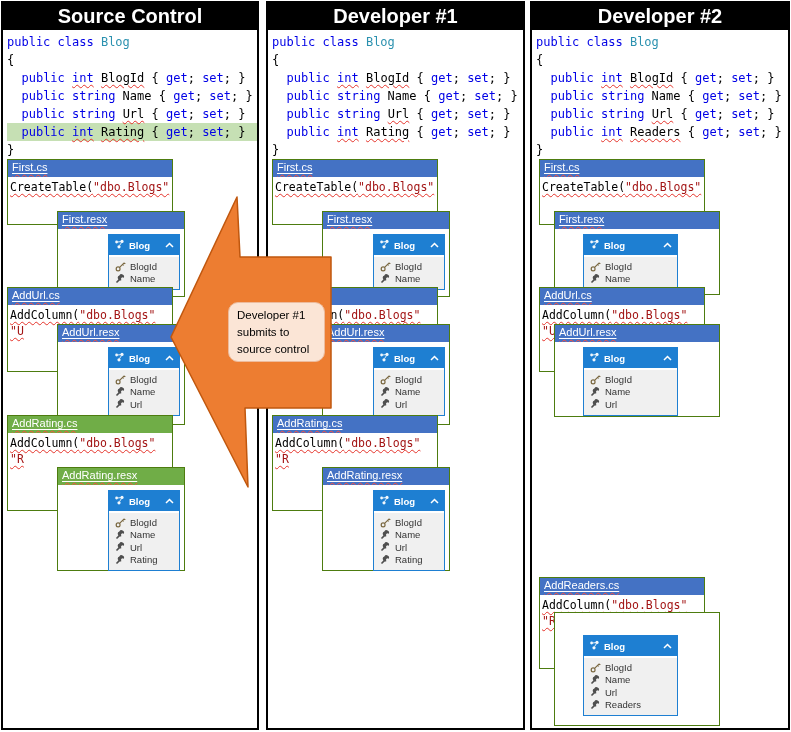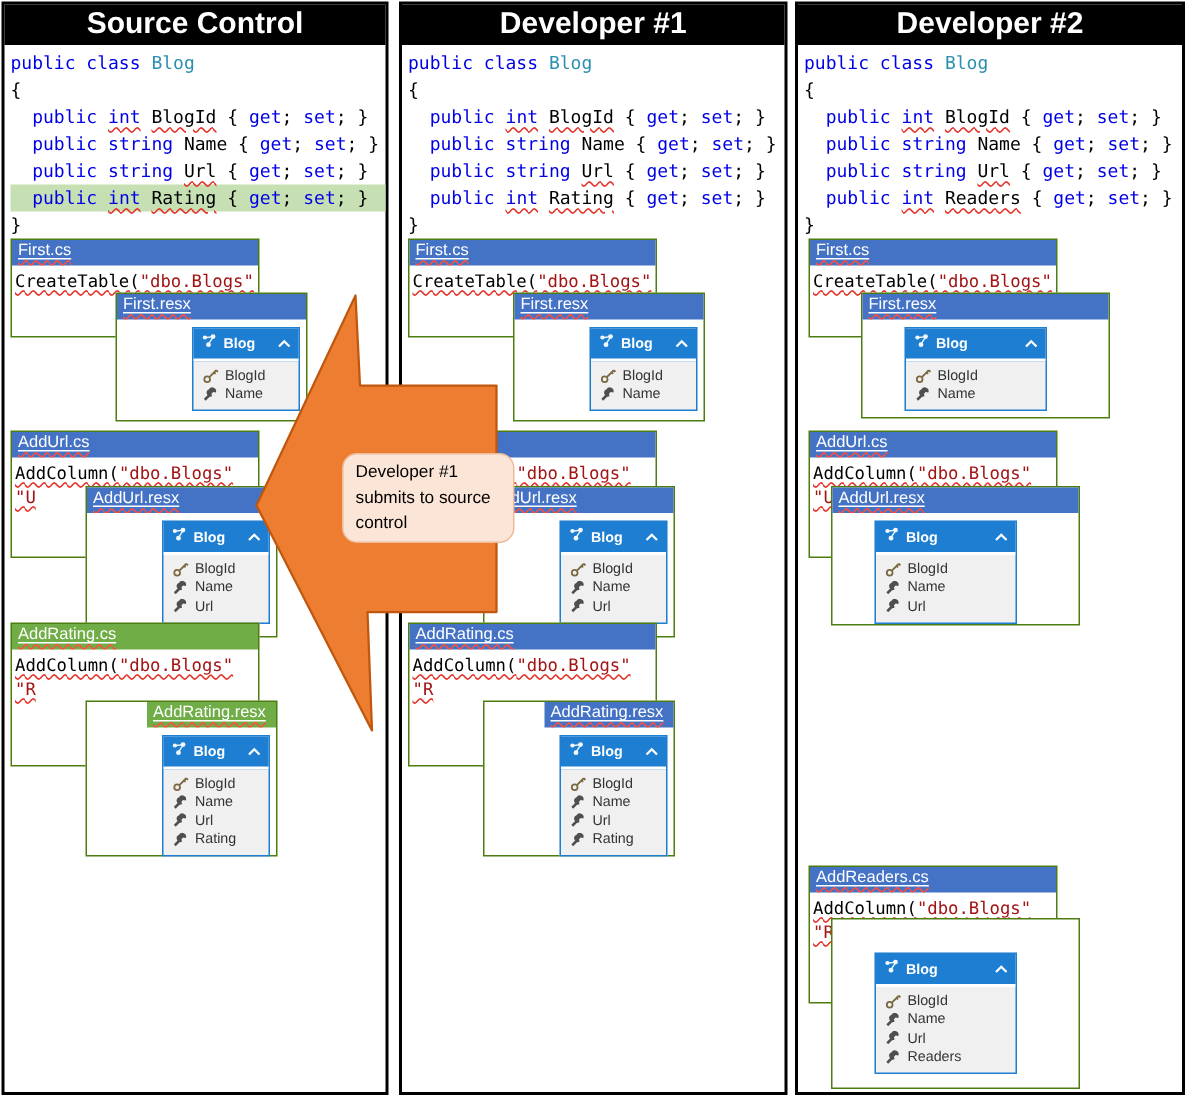--- a/index.html
+++ b/index.html
@@ -48,34 +48,34 @@
                    display:flex; align-items:center; padding:0 5px; }
   .ename { color:#fff; font-size:9.5px; font-weight:bold; margin-left:4px; }
   .chev  { margin-left:auto; display:flex; align-items:center; }
   .etable-rows { padding:3px 3px 4px 6px; }
   .etable-row { display:flex; align-items:center; height:12.5px; }
   .etable-row .row-icon { width:11px; height:11px; margin-right:4px; flex:0 0 11px; display:flex; align-items:center; }
   .etable-row .row-label { font-size:9.5px; color:#333; white-space:nowrap; }
 
   
   .p-first-cs   { left:4px;  top:156px; width:166px; height:66px;  }
-  .p-first-resx { left:54px; top:192px; width:128px; height:86px;margin-left:20px;  }
+  .p-first-resx { left:54px; top:208px; width:128px; height:86px;  }
   .p-addurl-cs  { left:4px;  top:284px; width:166px; height:85px;  }
   .p-addurl-resx{ left:54px; top:321px; width:128px; height:101px; }
   .p-third-cs   { left:4px;  top:412px; width:166px; height:96px;  }
-  .p-third-resx { left:54px; top:464px; width:128px; height:104px;padding-left:40px; }
+  .p-third-resx { left:54px; top:464px; width:128px; height:104px; }
   #col3 .p-first-cs, #col3 .p-addurl-cs, #col3 .p-third-cs { left:7px; }
   #col3 .p-first-resx  { left:22px; width:166px; height:84px; }
   #col3 .p-addurl-resx { left:22px; width:166px; height:93px; }
   #col3 .p-third-cs    { top:574px; height:92px; }
   #col3 .p-third-resx  { left:22px; top:609px; width:166px; height:114px; }
 
   
   .arrow-svg { position:absolute; left:0; top:0; z-index:50; pointer-events:none; }
-  .arrow-label { position:absolute; left:228px; top:302px; width:115px; height:60px; z-index:60;
+  .arrow-label { position:absolute; left:228px; top:302px; width:97px; height:60px; z-index:60;
                  background:#FBE5D6; border:1px solid #EDBB9C; border-radius:10px;
                  padding:4px 8px; font-size:11.5px; line-height:17px; color:#000; }
 </style>
 </head>
 <body>
 
 <div id="stage">
 
   <div class="col" id="col1">
     <div class="col-header">Source Control</div>

